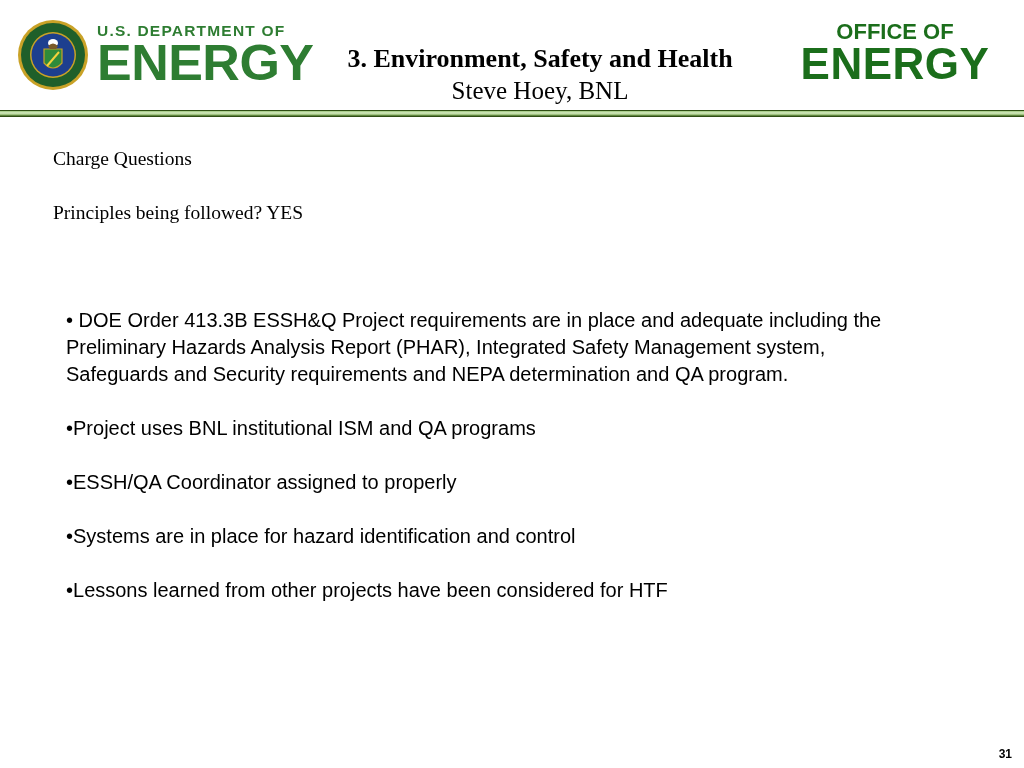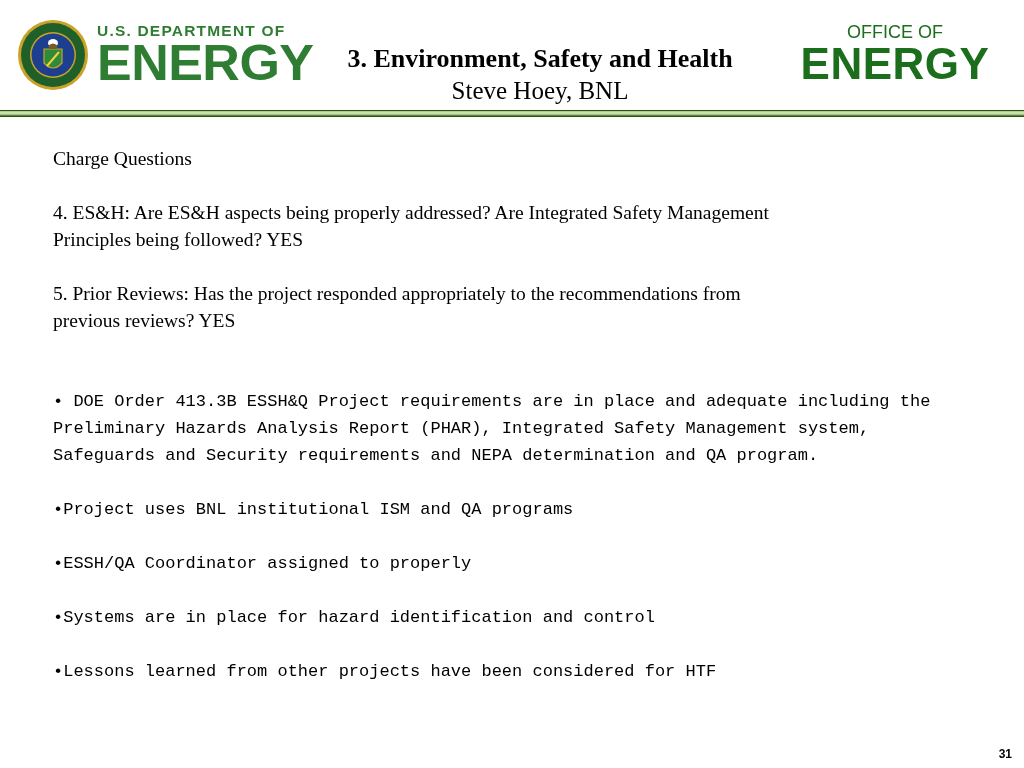--- a/index.html
+++ b/index.html
@@ -22,29 +22,29 @@
     color: #2e7d32; font-size: 50px; line-height: 46px; letter-spacing: -0.5px;
     transform: scaleX(1.04); transform-origin: left;
   }
   .title-block {
     position: absolute; left: 300px; width: 480px; top: 22px; text-align: center;
     font-family: "Liberation Serif", serif; color: #000;
   }
   .title-main { font-weight: bold; font-size: 26px; line-height: 34px; margin-top: 20px; }
   .title-sub { font-size: 25px; line-height: 30px; }
   .sci-block { position: absolute; left: 782px; top: 21px; width: 226px; text-align: center; }
-  .sci-line1 { font-weight: normal; color: #1b6e1b; font-size: 18px; line-height: 22px; }
+  .sci-line1 { font-weight: bold; color: #1b6e1b; font-size: 22px; line-height: 22px; }
   .sci-line2 { font-weight: bold; color: #1b6e1b; font-size: 44px; line-height: 42px; letter-spacing: 0.5px; }
   .rule {
     position: absolute; left: 0; top: 110px; width: 1024px; height: 7px;
     background: linear-gradient(#2f4f14 0, #2f4f14 1px, #9cc47a 1px, #d6ebc2 3px, #8fb86a 5px, #2f4f14 6px, #2f4f14 7px);
   }
   .content { position: absolute; left: 53px; top: 145px; width: 950px; color: #000; }
   .serif { font-family: "Liberation Serif", serif; font-weight: normal; font-size: 19.5px; line-height: 27px; }
-  .sans { font-family: Liberation Mono, monospace; font-size: 17px; line-height: 27px; }
+  .sans { font-family: Liberation Sans, sans-serif; font-size: 20px; line-height: 27px; margin-left: 13px; }
   .gap { height: 27px; }
   .page-num {
     position: absolute; right: 12px; top: 747px;
     font-family: "Liberation Sans", sans-serif; font-weight: bold; font-size: 12px; color: #000;
   }
 </style>
 </head>
 <body>
 
 <div class="header">
@@ -74,29 +74,24 @@
   </div>
 </div>
 
 <div class="rule"></div>
 
 <div class="content">
   <div class="serif">Charge Questions</div>
   <div class="gap"></div>
 
   <div>
-    <div class="serif">4. ES&amp;H:  Are ES&amp;H aspects being properly addressed?  Are Integrated Safety Management</div>
     <div class="serif">Principles being followed?   YES</div>
   </div>
   <div class="gap"></div>
 
-  <div>
-    <div class="serif">5. Prior Reviews:  Has the project responded appropriately to the recommendations from</div>
-    <div class="serif">previous reviews?    YES</div>
-  </div>
   <div class="gap"></div>
 
   <div class="gap"></div>
 
   <div>
     <div class="sans">•  DOE Order 413.3B ESSH&amp;Q Project requirements are in place and adequate including the</div>
     <div class="sans">Preliminary Hazards Analysis Report (PHAR), Integrated Safety Management system,</div>
     <div class="sans">Safeguards and Security requirements and NEPA determination and QA program.</div>
   </div>
   <div class="gap"></div>

